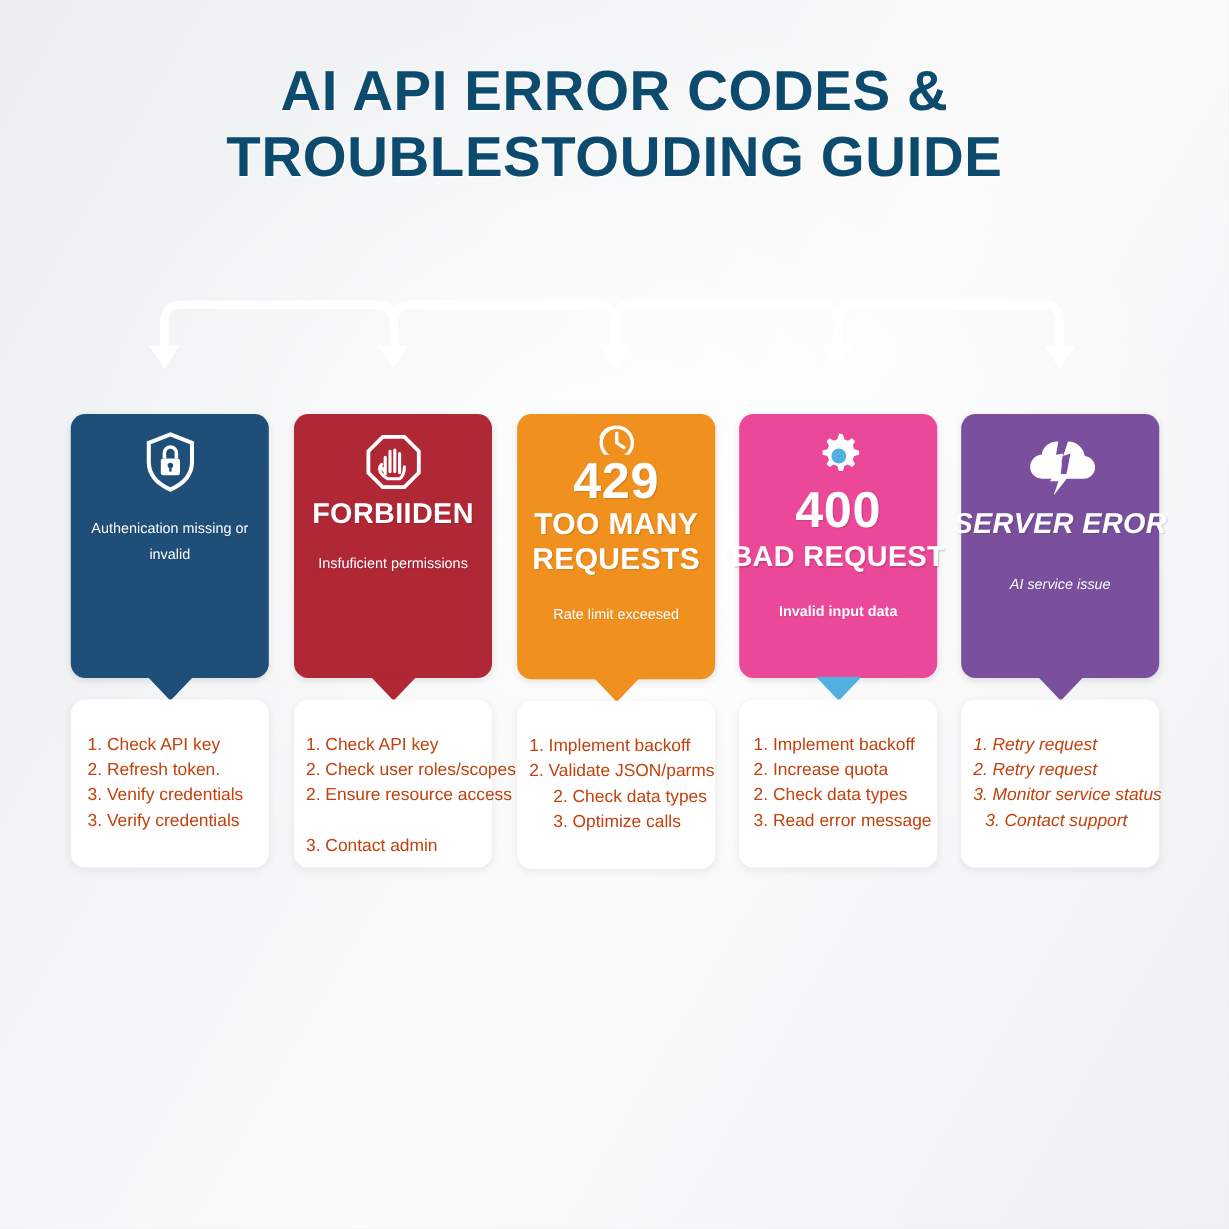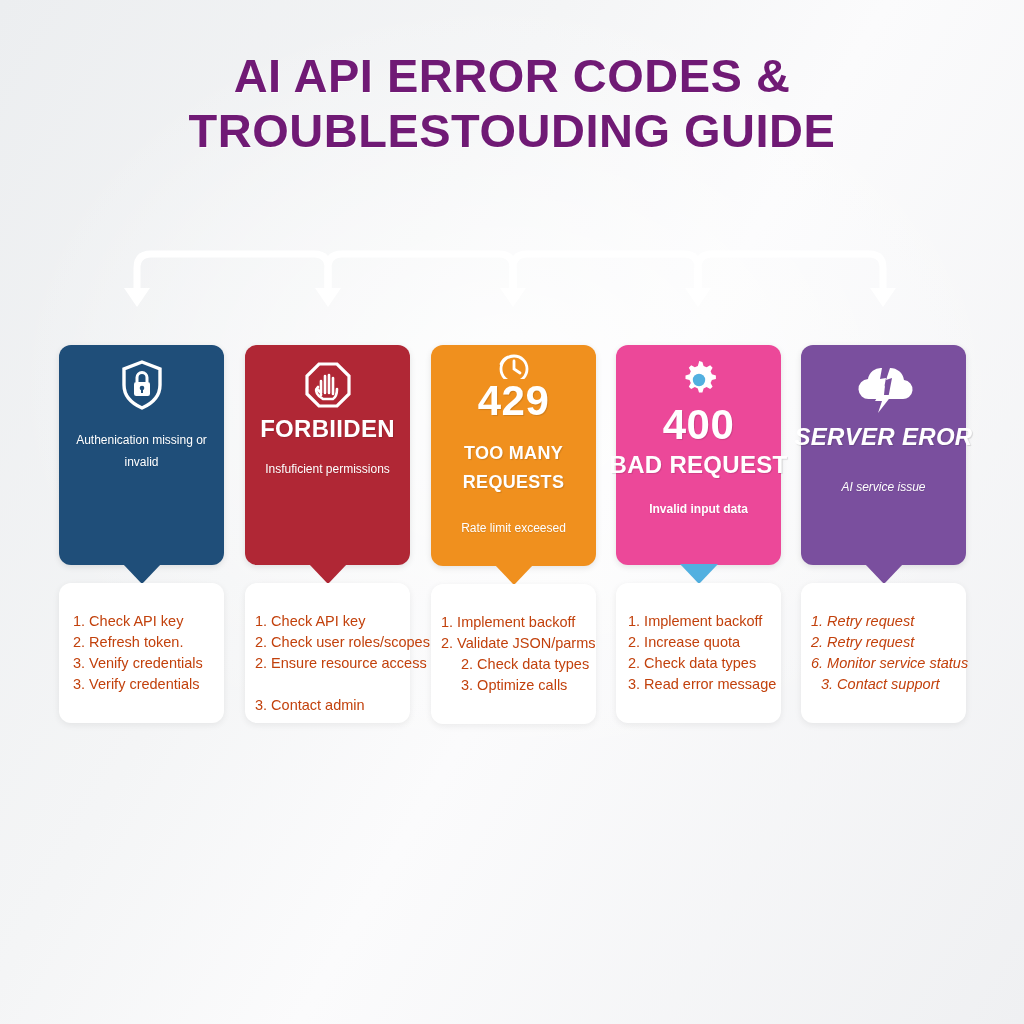--- a/index.html
+++ b/index.html
@@ -49,21 +49,21 @@
     width: 1024px;
     text-align: center;
   }
   .title-line {
     display: block;
     font-family: "Liberation Sans", sans-serif;
     font-weight: 700;
     font-size: 47px;
     line-height: 55px;
     letter-spacing: 0.5px;
-    color: #701a75;
+    color: #0c4a6e;
     text-shadow: 1px 1px 0 rgba(255,255,255,0.75);
   }
 
   
   #connectors {
     position: absolute;
     top: 248px;
     left: 0;
     width: 1024px;
     height: 62px;
@@ -274,21 +274,21 @@
     <div class="card" style="left:431px;">
       <div class="card-head" style="background:#f0901e; min-height:221px;">
         <div class="card-icon" style="height:28px; margin-top:-8px;">
           <svg width="36" height="36" viewBox="0 0 36 36">
             <circle cx="18" cy="18" r="13" fill="none" stroke="#ffffff" stroke-width="2.8"></circle>
             <path d="M18 10 V18 L24 22" fill="none" stroke="#ffffff" stroke-width="2.8" stroke-linecap="round"></path>
             <path d="M5 13 A13 13 0 0 1 12 6" fill="none" stroke="#ffffff" stroke-width="2.8" stroke-linecap="round"></path>
           </svg>
         </div>
         <div class="card-code">429</div>
-        <div class="card-name two-line" style="font-size:18px; line-height:29px; margin:18px -12px 0;">TOO MANY REQUESTS</div>
+        <div class="card-name two-line" style="font-size:25px; line-height:29px; margin:2px -12px 0;">TOO MANY REQUESTS</div>
         <div class="card-desc" style="margin-top:20px;">Rate limit exceesed</div>
         <div class="card-tail" style="border-top-color:#f0901e;"></div>
       </div>
       <div class="steps-panel" style="top:239px; height:140px;">
         <ul class="steps-list pad-c">
           <li>1. Implement backoff</li>
           <li>2. Validate JSON/parms</li>
           <li class="indent">2. Check data types</li>
           <li class="indent">3. Optimize calls</li>
         </ul>
@@ -331,20 +331,20 @@
           </svg>
         </div>
         <div class="card-name" style="margin-top:8px;">SERVER EROR</div>
         <div class="card-desc" style="margin-top:26px;">AI service issue</div>
         <div class="card-tail" style="border-top-color:#7a4f9e;"></div>
       </div>
       <div class="steps-panel" style="top:238px; height:140px;">
         <ul class="steps-list pad-e">
           <li>1. Retry request</li>
           <li>2. Retry request</li>
-          <li>6. Monitor service status</li>
+          <li>3. Monitor service status</li>
           <li class="indent">3. Contact support</li>
         </ul>
       </div>
     </div>
 
   </div>
 </div>
 
 </body></html>

